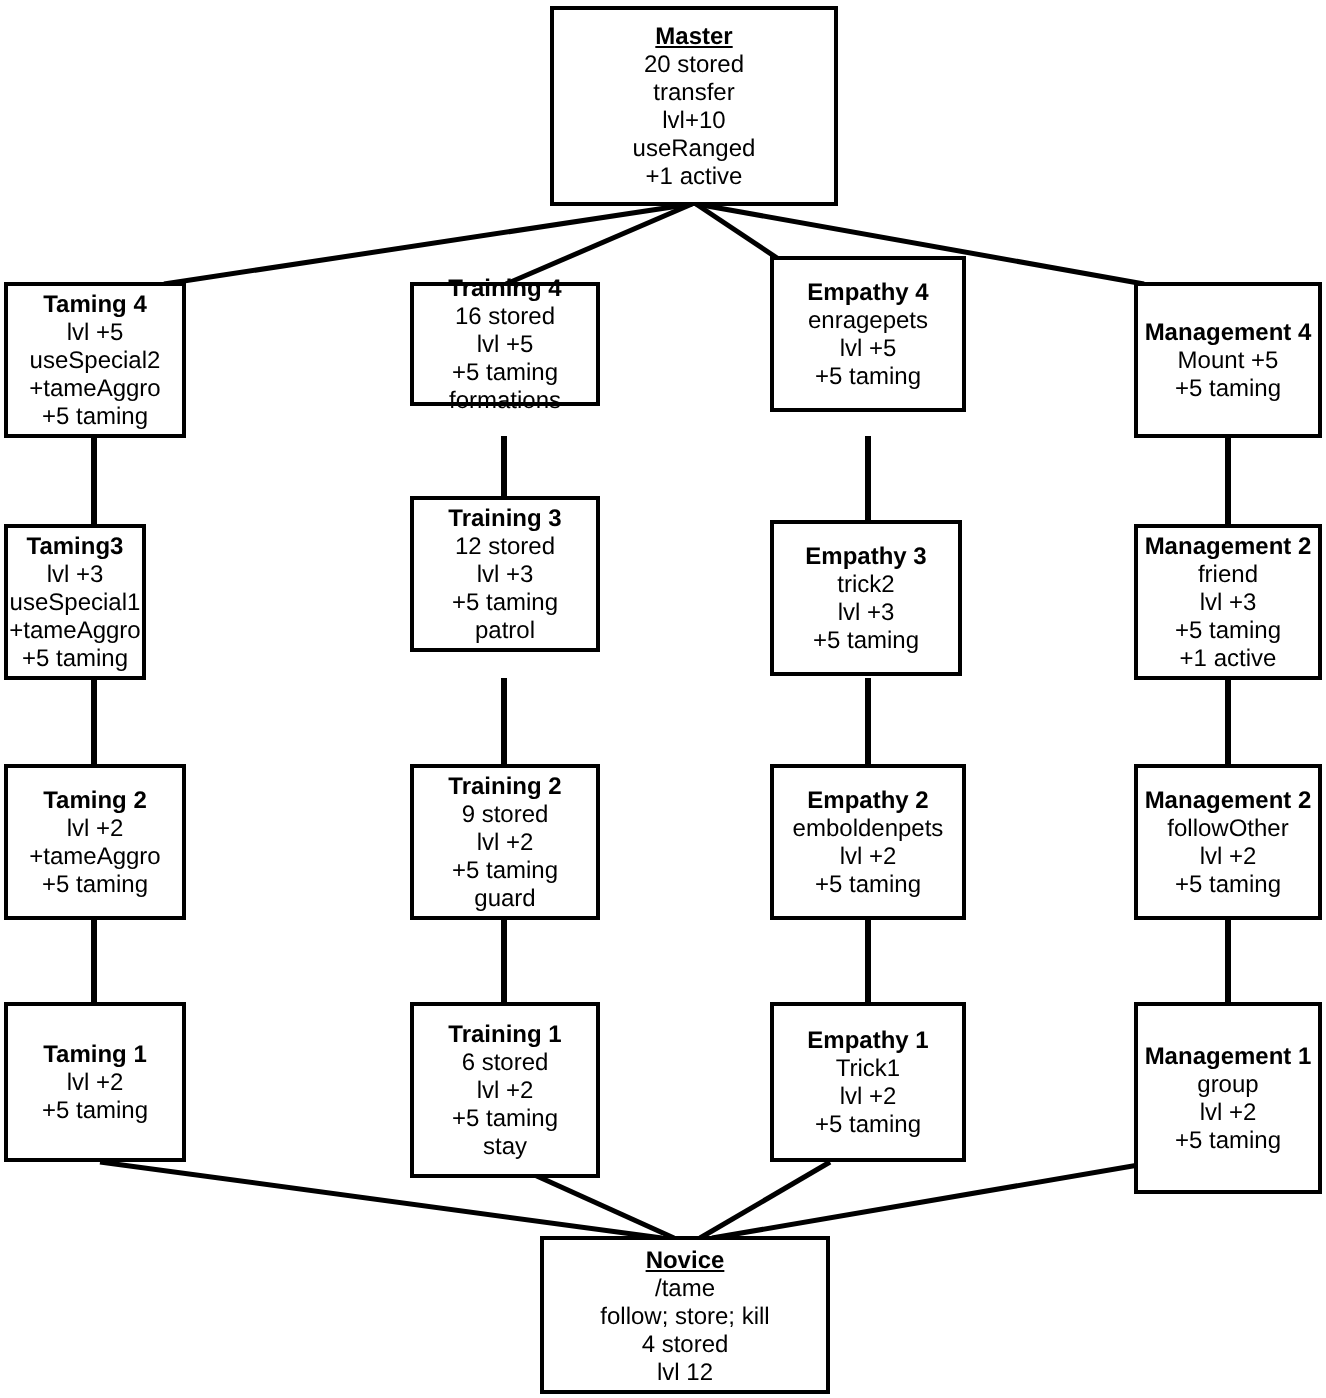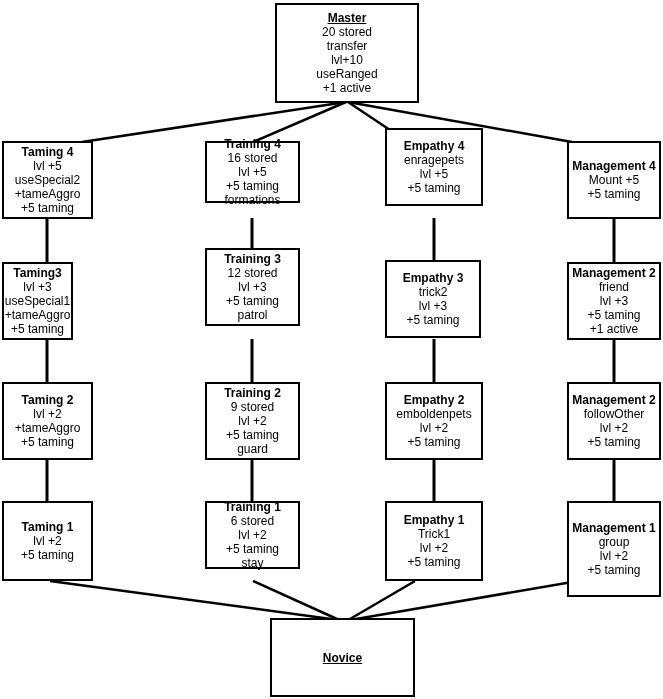--- a/index.html
+++ b/index.html
@@ -179,21 +179,21 @@
       </div>
   </div>
 
   <div class="node" style="left:2px;top:501px;width:91px;height:80px">
     <div class="title">Taming 1</div>
     <div class="lines">
         <div class="line">lvl +2</div>
         <div class="line">+5 taming</div>
       </div>
   </div>
-  <div class="node" style="left:205px;top:501px;width:95px;height:68px">
+  <div class="node" style="left:205px;top:501px;width:95px;height:88px">
     <div class="title">Training 1</div>
     <div class="lines">
         <div class="line">6 stored</div>
         <div class="line">lvl +2</div>
         <div class="line">+5 taming</div>
         <div class="line">stay</div>
       </div>
   </div>
   <div class="node" style="left:385px;top:501px;width:98px;height:80px">
     <div class="title">Empathy 1</div>
@@ -207,15 +207,21 @@
     <div class="title">Management 1</div>
     <div class="lines">
         <div class="line">group</div>
         <div class="line">lvl +2</div>
         <div class="line">+5 taming</div>
       </div>
   </div>
 
   <div class="node" style="left:270px;top:618px;width:145px;height:79px">
     <div class="title u">Novice</div>
+    <div class="lines">
+        <div class="line">/tame</div>
+        <div class="line">follow; store; kill</div>
+        <div class="line">4 stored</div>
+        <div class="line">lvl 12</div>
+      </div>
   </div>
 
 </div>
 
 </body></html>

